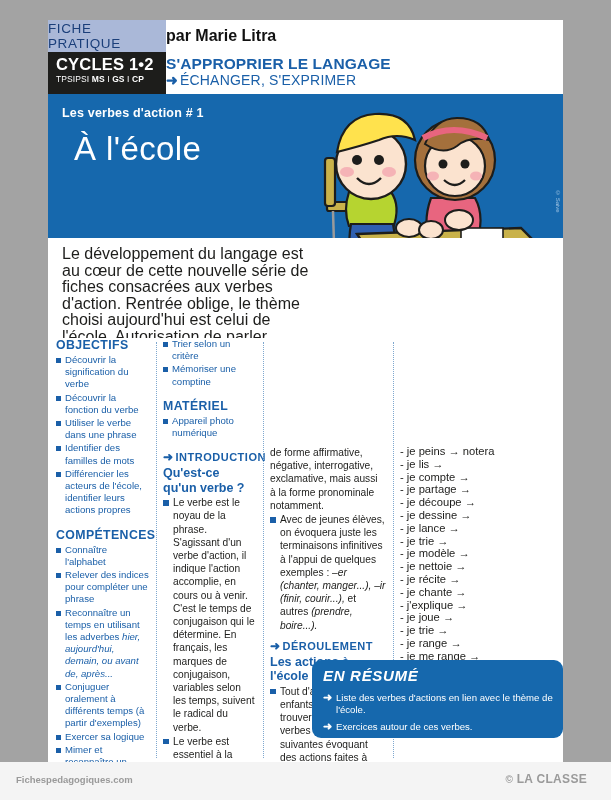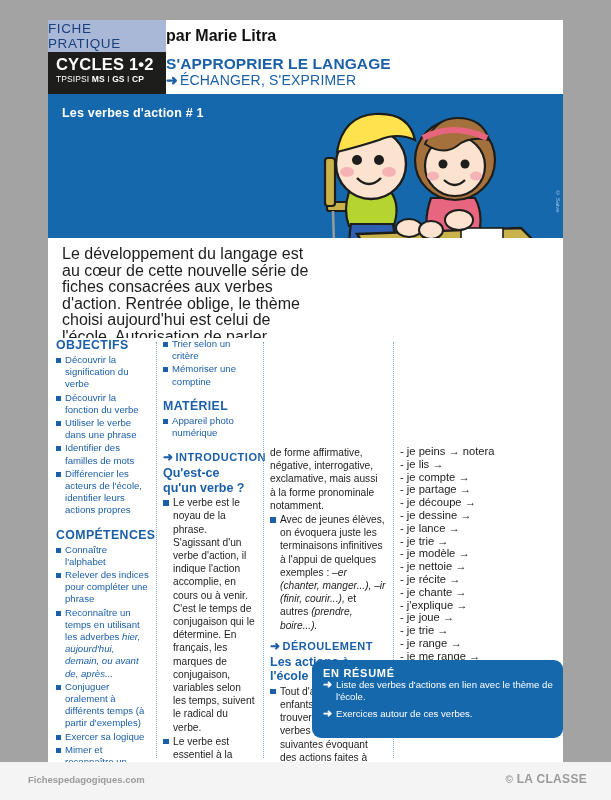--- a/index.html
+++ b/index.html
@@ -184,22 +184,23 @@
   .resume {
     position: absolute;
     left: 264px; top: 322px;
     width: 251px; height: 78px;
     background: #1668ad;
     border-radius: 9px 9px 9px 9px;
     color: #ffffff;
     padding: 7px 10px 0 11px;
   }
   .resume .rt {
-    font-size: 11px; font-weight: bold; letter-spacing: .7px;
-    margin-bottom: 0;
+    font-size: 15px; font-weight: bold; letter-spacing: .7px;
+    margin-bottom: 8px;
+    font-style: italic;
   }
   .resume .ri {
     position: relative;
     font-size: 9.6px; line-height: 12px;
     padding-left: 13px;
     margin-bottom: 5px;
   }
   .resume .ri .ra {
     position: absolute; left: 0; top: -1px;
     font-size: 11px; font-weight: bold;
@@ -224,21 +225,21 @@
   }
 
   
   .footer {
     position: absolute;
     left: 0; top: 762px;
     width: 611px; height: 38px;
     background: #f4f4f4;
   }
   .footer .fl {
-    position: absolute; left: 28px; top: 12px;
+    position: absolute; left: 16px; top: 12px;
     color: #9a9a9a; font-size: 9.5px; font-weight: bold;
   }
   .footer .fr {
     position: absolute; right: 24px; top: 10px;
     color: #9a9a9a; font-size: 12px; font-weight: bold;
     letter-spacing: .3px;
   }
   .footer .fr .cc { font-size: 10px; }
 </style>
 </head>
@@ -262,20 +263,21 @@
       <div class="domain">
         <div class="d1">S'APPROPRIER LE LANGAGE</div>
         <div class="d2">
           <span class="arr">➜</span><span>ÉCHANGER, S'EXPRIMER</span>
         </div>
       </div>
     </div>
 
     <div class="hero">
       <div class="serie">Les verbes d'action # 1</div>
+      <div class="bigtitle">À l'école</div>
 
       <svg class="illus" viewBox="0 0 250 222" preserveAspectRatio="xMaxYMin slice">
         <rect x="0" y="0" width="250" height="144" fill="#1668ad"></rect>
         <rect x="0" y="144" width="250" height="78" fill="#ffffff"></rect>
 
         <g stroke="#1d1d1b" stroke-width="2.2" fill="#c9b24a">
           <rect x="14" y="108" width="40" height="9" rx="2"></rect>
           <rect x="12" y="64" width="10" height="48" rx="3"></rect>
         </g>
         <g stroke="#9a9a9a" stroke-width="2.5" fill="none">

